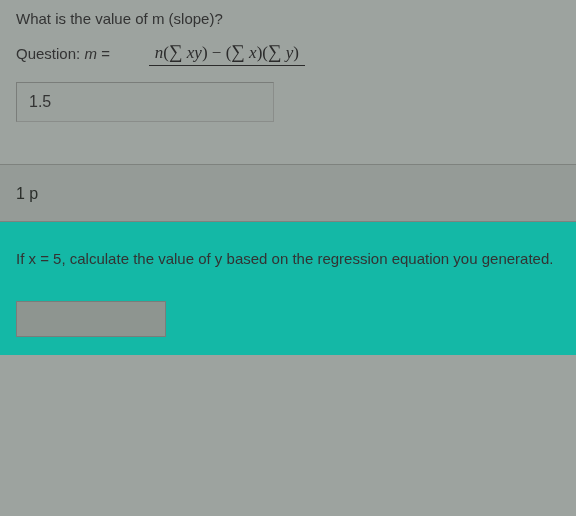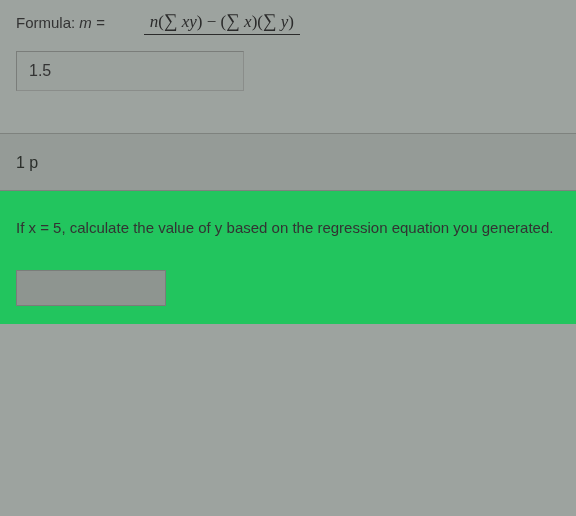--- a/index.html
+++ b/index.html
@@ -49,21 +49,21 @@
     padding: 2px 6px 0 6px;
   }
   .sigma { font-size: 19px; }
   .sup { font-size: 11px; vertical-align: super; }
   .instruction {
     font-size: 14.5px;
     color: #3a3a3a;
     margin-bottom: 36px;
   }
   .answer-input {
-    width: 228px;
+    width: 258px;
     height: 40px;
     background: #9ba19d;
     border: 1.5px solid #7a7d7a;
     border-right-color: #8a8d8a;
     border-bottom-color: #8a8d8a;
     padding: 8px 12px;
     font-size: 16px;
     color: #333;
     font-family: inherit;
   }
@@ -85,43 +85,44 @@
     font-weight: 600;
     color: #2b2f2b;
   }
   .q-points {
     font-size: 16px;
     color: #2b2f2b;
     padding-right: 2px;
   }
   .q25-body {
     padding: 28px 20px 18px 16px;
-    background: #22c55e;
+    background: #14b8a6;
   }
   .q25-prompt {
     font-size: 15px;
     color: #333;
     margin-bottom: 14px;
   }
   .answer-input-empty {
     width: 150px;
     height: 36px;
     background: #8e9590;
     border: 1.5px solid #7a7d7a;
     margin-top: 20px;
   }
 </style>
 </head>
 <body>
 
 <div class="q-block">
+  <p class="q-text">What is the value of m (slope)?</p>
 
   <div class="formula-row">
     <span class="formula-label">
-      <span>Formula:</span>
+      <span>Question:</span>
       <span class="italic">m =</span>
     </span>
     <span class="fraction">
       <span class="num">
         <span class="italic">n</span>(<span class="sigma">∑</span> <span class="italic">xy</span>) − (<span class="sigma">∑</span> <span class="italic">x</span>)(<span class="sigma">∑</span> <span class="italic">y</span>)
       </span>
     </span>
   </div>
 
 

